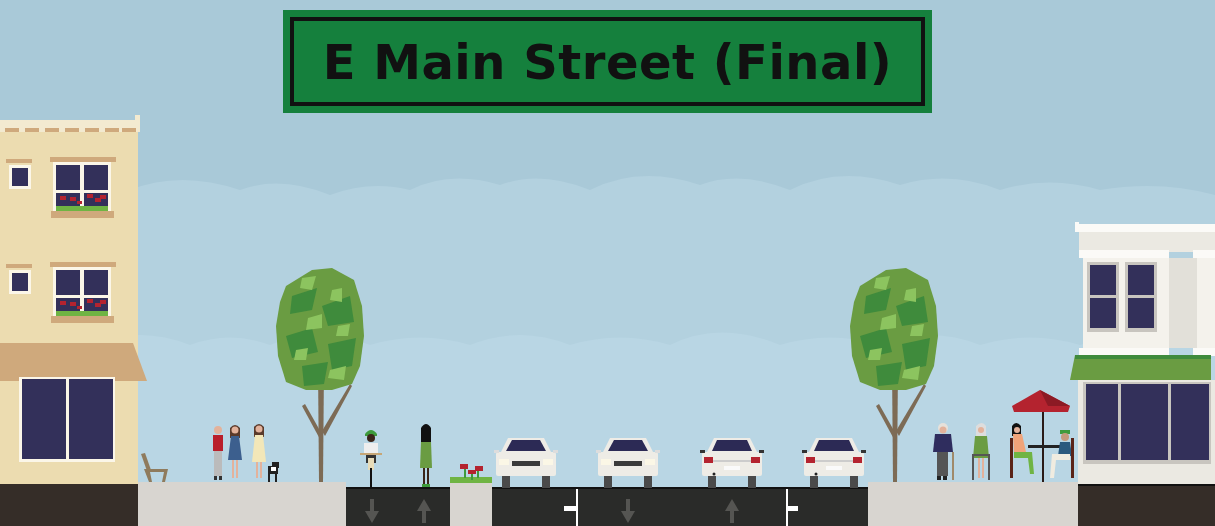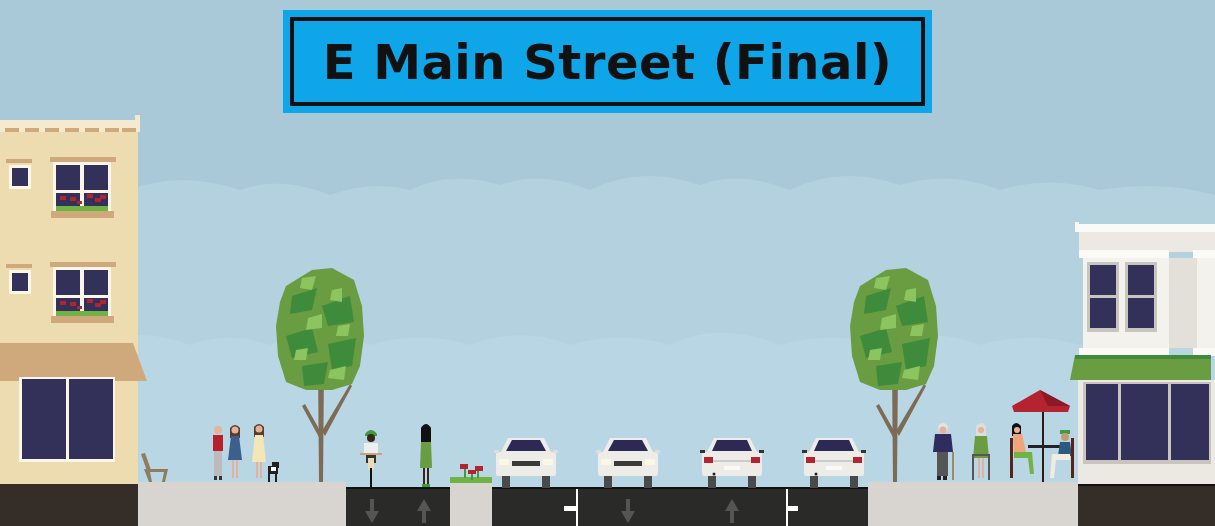--- a/index.html
+++ b/index.html
@@ -5,21 +5,21 @@
   * { box-sizing: border-box; margin: 0; padding: 0; }
   html, body { width: 1215px; height: 526px; overflow: hidden; }
   body { position: relative; background: #a9c9d8; font-family: "DejaVu Sans", sans-serif; }
   .abs { position: absolute; }
 
   
   #sky { left: 0; top: 0; width: 1215px; height: 526px; background: #a9c9d8; }
   #clouds { left: 0; top: 0; width: 1215px; height: 526px; }
 
   
-  #title-sign { left: 283px; top: 10px; width: 649px; height: 103px; background: #0ea5e9; }
+  #title-sign { left: 283px; top: 10px; width: 649px; height: 103px; background: #15803d; }
   #title-sign .inner { position: absolute; left: 7px; top: 7px; right: 7px; bottom: 7px; border: 4px solid #111; display: flex; align-items: center; justify-content: center; }
   #title-text { font-family: "DejaVu Sans", sans-serif; font-weight: bold; font-size: 48px; color: #111; letter-spacing: 0.5px; }
 
   
   .sidewalk { background: #d8d5d0; }
   .asphalt { background: #2a2b29; }
   .curb { background: #d8d5d0; }
 
   .arrow { position: absolute; width: 14px; height: 24px; }
 </style>

